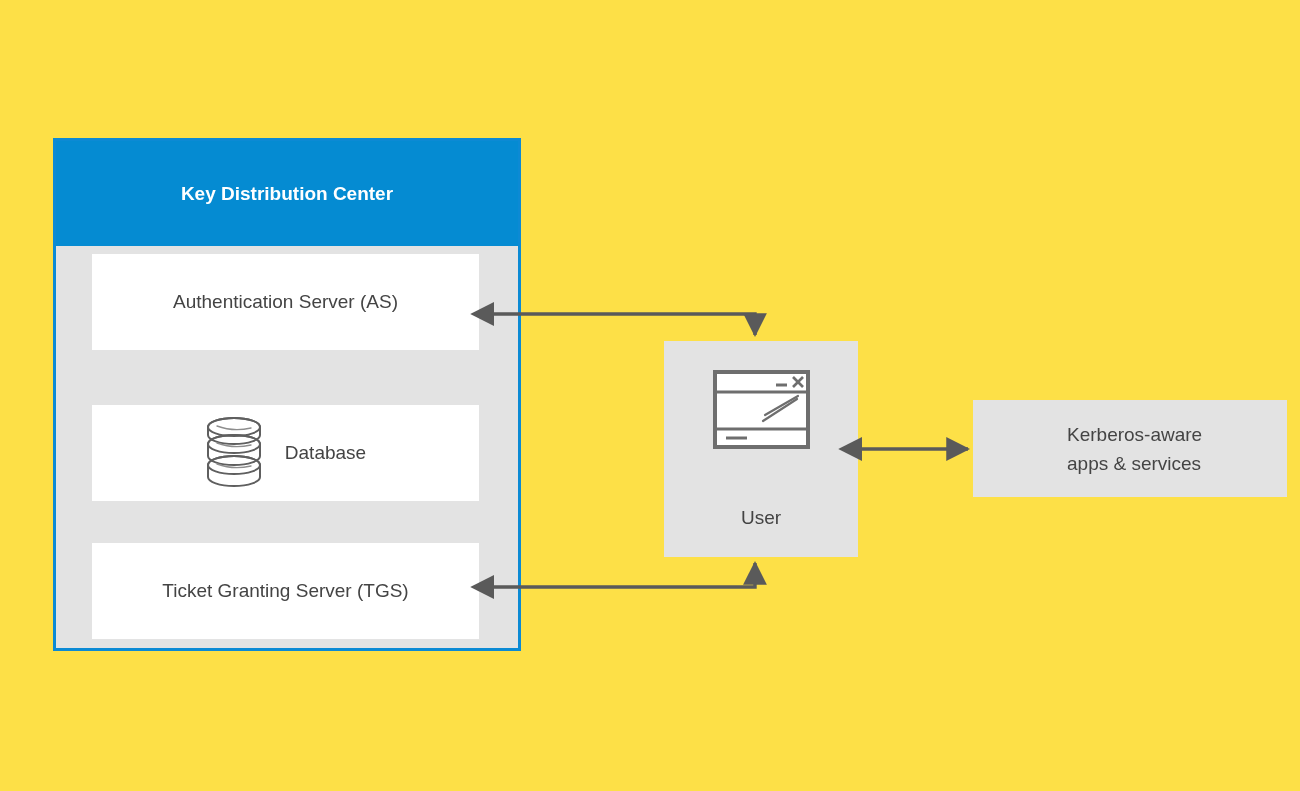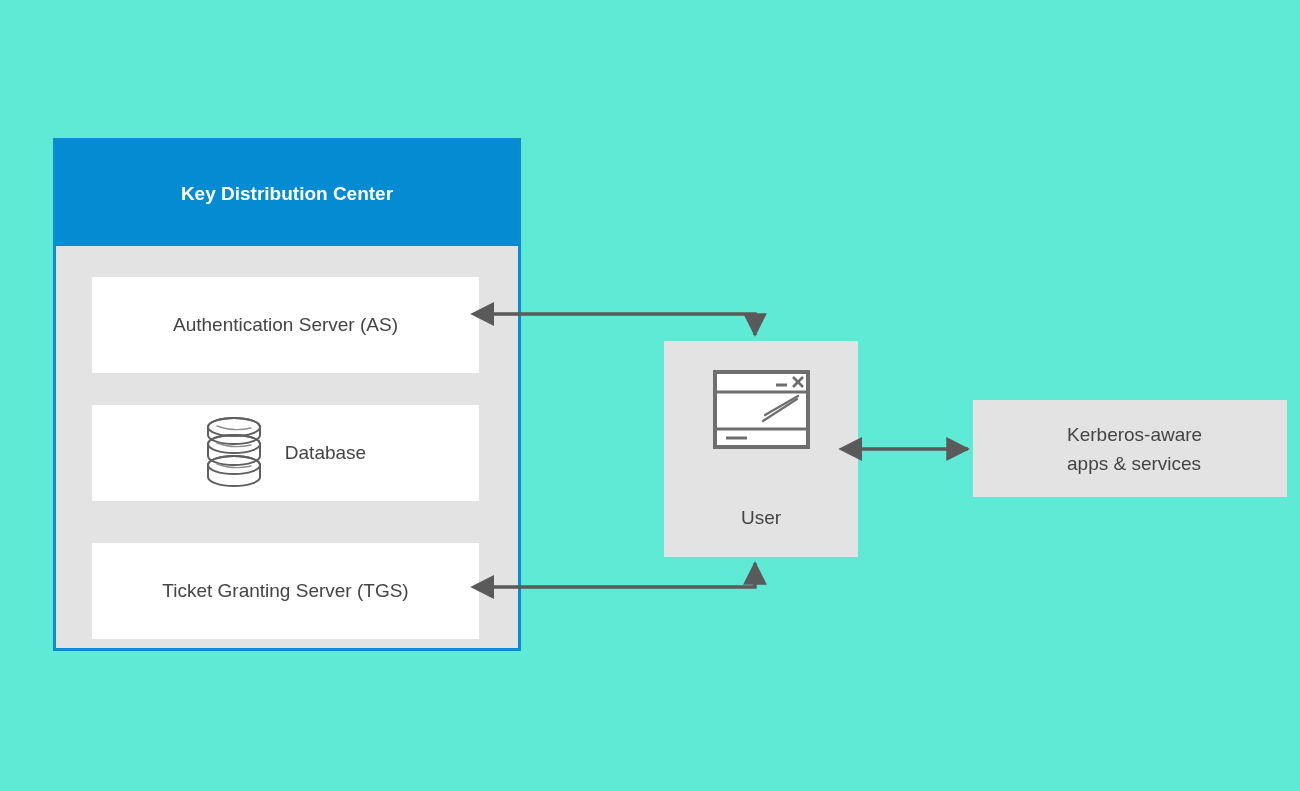--- a/index.html
+++ b/index.html
@@ -8,21 +8,21 @@
     background: #ffffff;
   }
   body {
     font-family: "Liberation Sans", sans-serif;
     -webkit-font-smoothing: antialiased;
   }
   #canvas {
     position: relative;
     width: 1300px;
     height: 791px;
-    background: #5eead4;
+    background: #fde047;
     overflow: hidden;
   }
 
   
   .kdc-outer {
     position: absolute;
     left: 53px;
     top: 138px;
     width: 468px;
     height: 513px;
@@ -64,21 +64,21 @@
     width: 387px;
     height: 96px;
     background: #ffffff;
     box-sizing: border-box;
     display: flex;
     align-items: center;
     justify-content: center;
     color: #444444;
     font-size: 19px;
   }
-  .inner-box.as   { top: 31px; }
+  .inner-box.as   { top: 8px; }
   .inner-box.db   { top: 159px; }
   .inner-box.tgs  { top: 297px; }
 
   .db-row {
     display: flex;
     align-items: center;
     gap: 22px;
   }
   .db-icon { width: 58px; height: 76px; display:block; }
   .db-label { color: #444444; font-size: 19px; }

